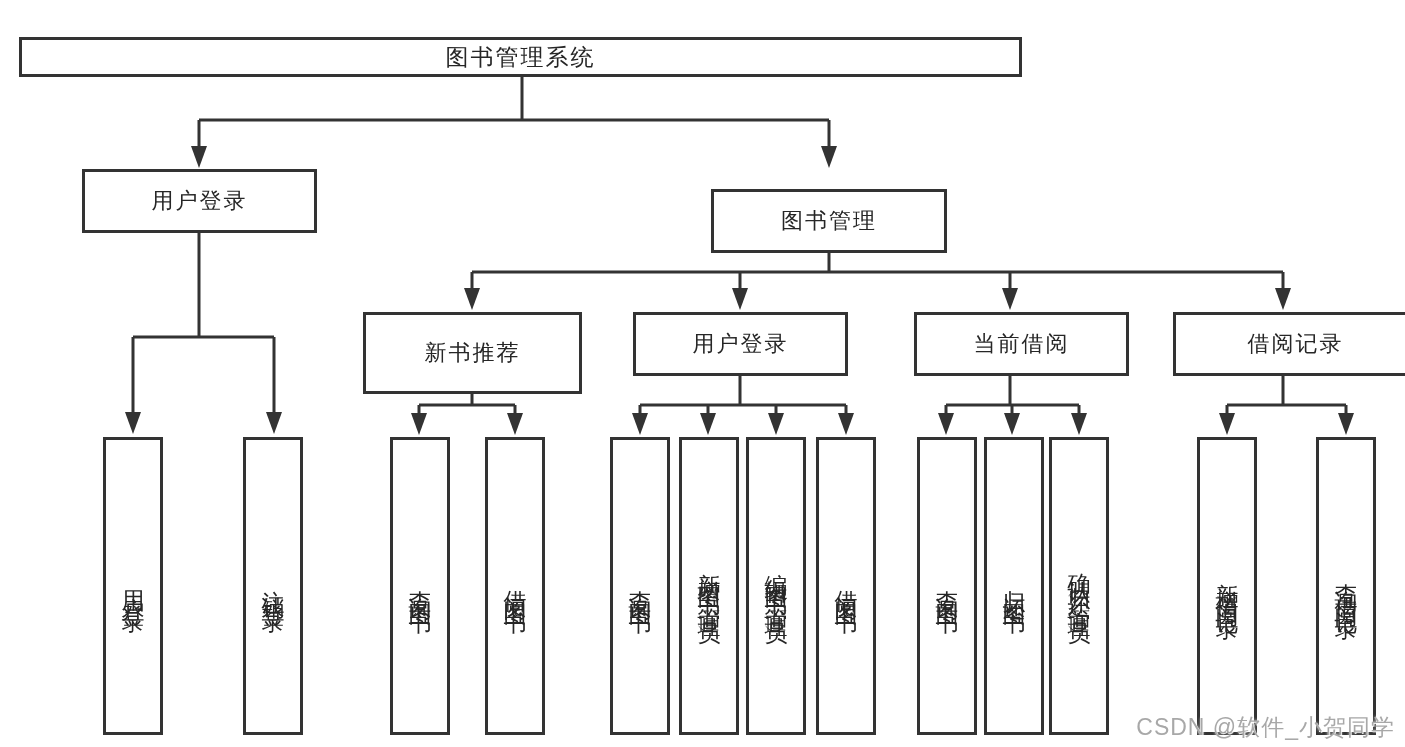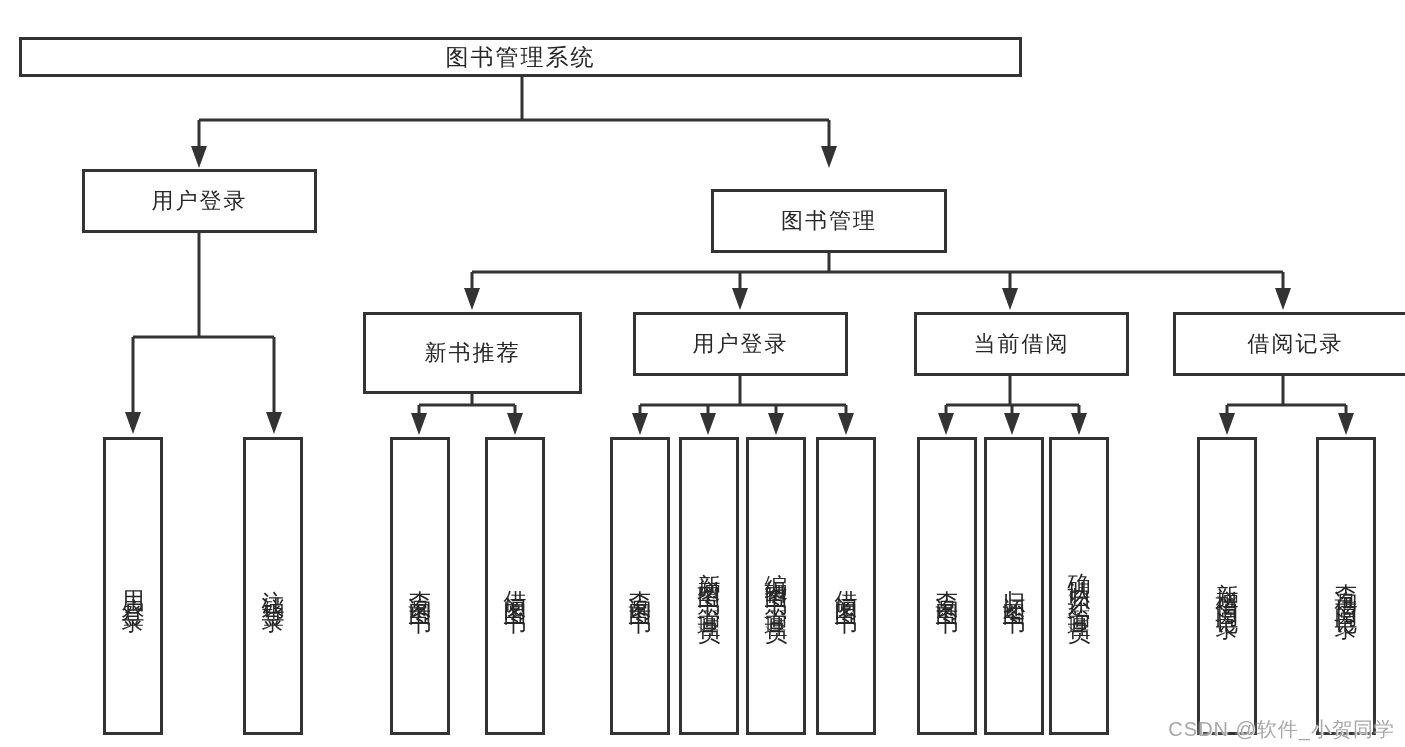--- a/index.html
+++ b/index.html
@@ -44,21 +44,21 @@
     text-orientation: mixed;
     font-size: 23px;
     letter-spacing: 7px;
     line-height: 1;
     white-space: nowrap;
   }
   .watermark {
     position: absolute;
     right: 10px;
     bottom: 4px;
-    font-size: 20px;
+    font-size: 23px;
     color: #a8a8a8;
     letter-spacing: 1px;
     text-shadow: 0 0 3px rgba(255,255,255,0.95), 1px 1px 0 rgba(255,255,255,0.85);
   }
 </style>
 </head>
 <body>
 
 <div class="canvas">
 

